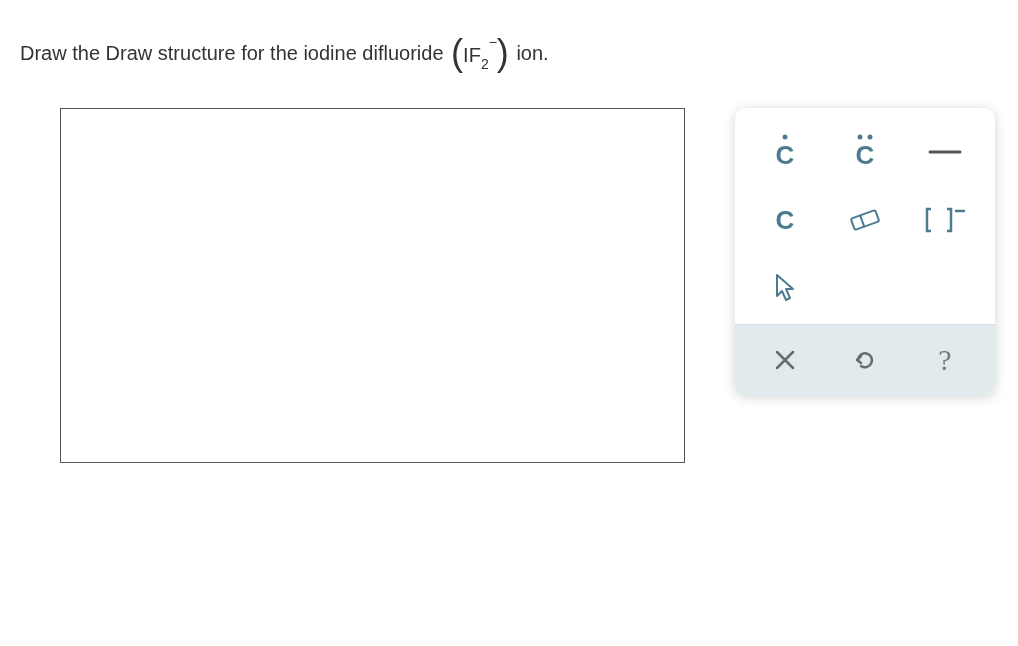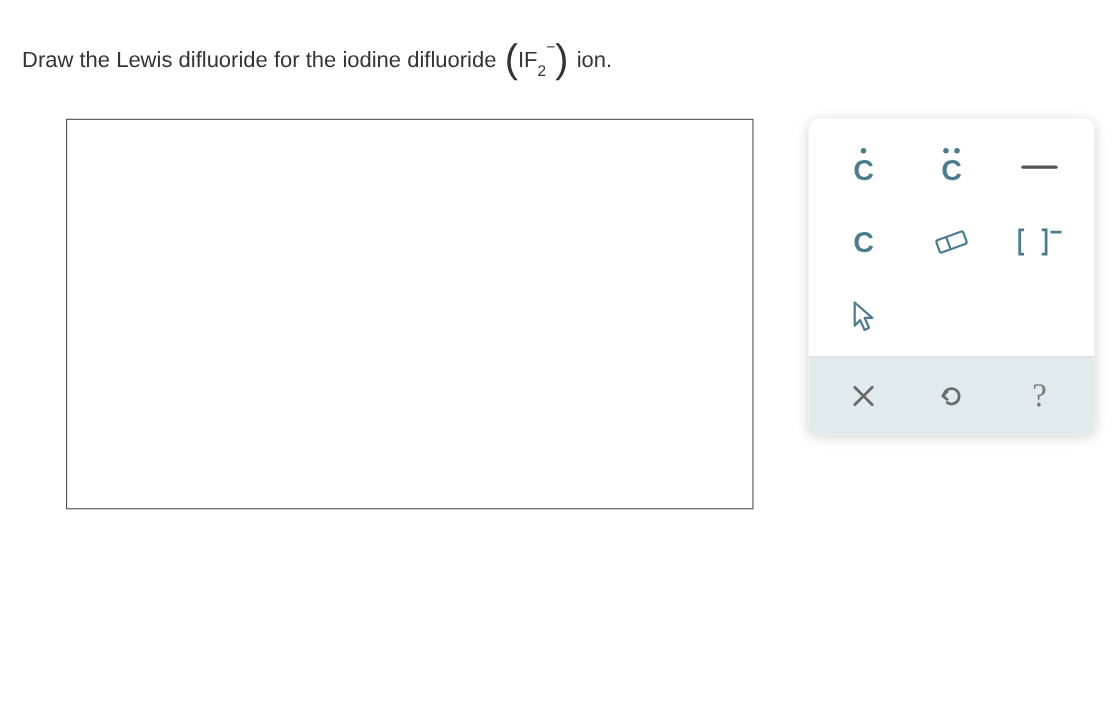--- a/index.html
+++ b/index.html
@@ -118,21 +118,21 @@
     .help-btn {
       color: #7a7a7a;
       font-size: 30px;
       font-family: Georgia, serif;
     }
   </style>
 </head>
 <body>
 
 <div class="question">
-  <span>Draw the Lewis difluoride for the iodine difluoride </span><span class="formula"><span class="paren">(</span><span class="chem">IF</span><span class="sub">2</span><span class="sup">−</span><span class="paren">)</span></span><span> ion.</span>
+  <span>Draw the Draw structure for the iodine difluoride </span><span class="formula"><span class="paren">(</span><span class="chem">IF</span><span class="sub">2</span><span class="sup">−</span><span class="paren">)</span></span><span> ion.</span>
 </div>
 
 <div class="work-area">
   <div class="canvas"></div>
 
   <div class="toolbox">
     <div class="tool-grid">
 
       <div class="tool-cell">
         <div class="tool-btn">

